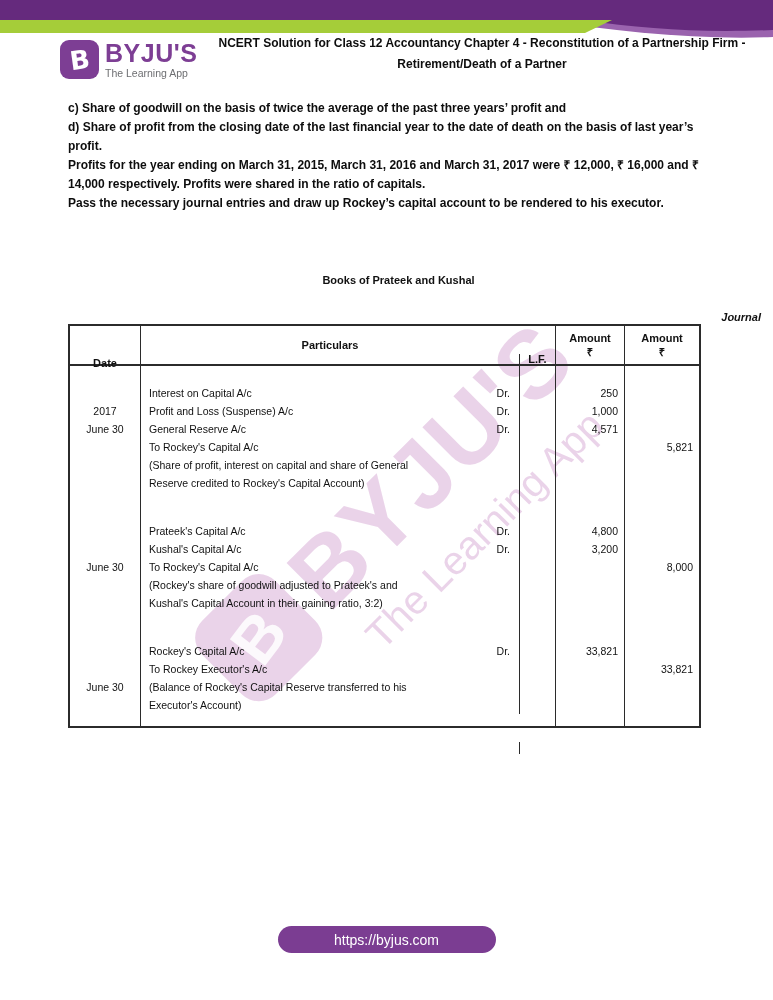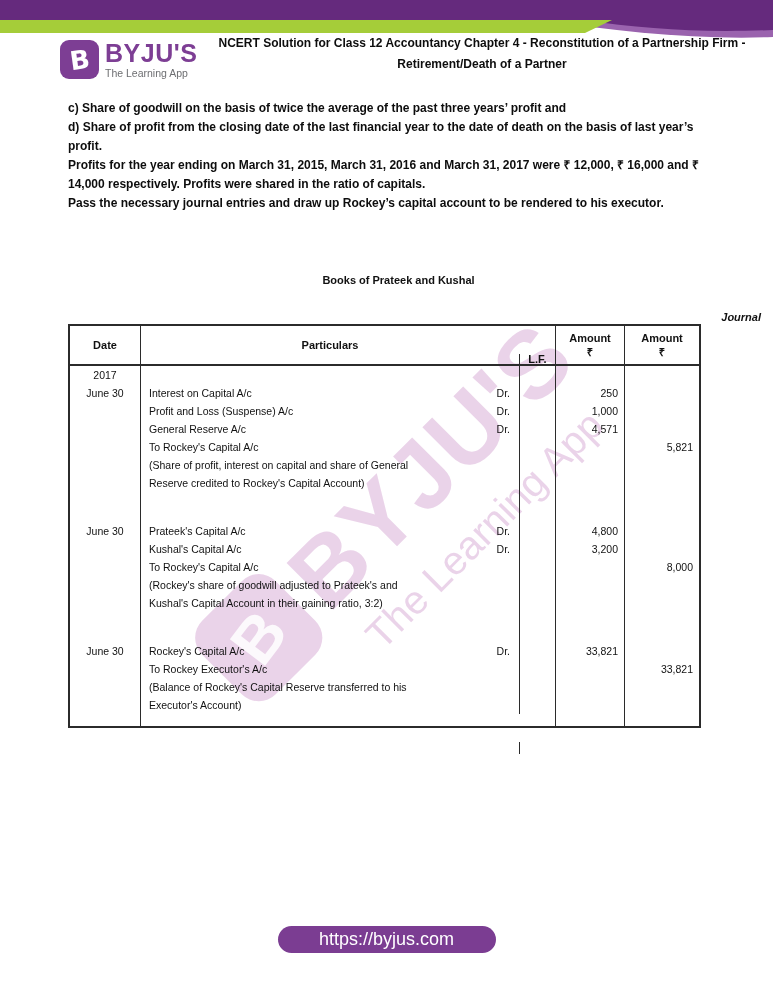--- a/index.html
+++ b/index.html
@@ -45,21 +45,21 @@
   .journal-title { position:absolute; left:0; top:311px; width:761px; text-align:right;
     font-size:11px; font-weight:bold;font-style:italic; }
 
   
   .journal {
     position:absolute; left:68px; top:324px; width:633px;
     border:2px solid #2b2b2b; background:transparent; z-index:2;
   }
   .thead { display:flex; height:40px; border-bottom:2px solid #2b2b2b; }
   .cell { border-left:1px solid #2b2b2b; }
-  .cell:first-child { border-left:none; }
+  .cell:first-child { border-left:none;margin-top:36px; }
   .thead .cell {
     display:flex; flex-direction:column; align-items:center; justify-content:center;
     font-size:11px; font-weight:bold; line-height:14px;
   }
   .col-date { width:70px; flex:0 0 auto; }
   .col-part { width:379px; flex:0 0 auto; }
   .col-lf   { width:36px; flex:0 0 auto;margin-top:28px; }
   .col-amt1 { width:69px; flex:0 0 auto; }
   .col-amt2 { width:75px; flex:1 1 auto; }
   .trow { display:flex; height:18px; font-size:10.5px; line-height:18px; }
@@ -88,21 +88,21 @@
   .wm-b span { color:rgba(255,255,255,0.85); font-size:64px; font-weight:bold; transform:rotate(-8deg); }
   .wm-text { font-size:96px; font-weight:bold; letter-spacing:2px; white-space:nowrap; }
   .wm-tagline { font-size:40px; margin:6px 0 0 130px; white-space:nowrap; }
 
   
   .footer-pill {
     position:absolute; left:50%; top:926px; transform:translateX(-50%);
     width:218px; height:27px; border-radius:14px; background:#7b3d92;
     display:flex; align-items:center; justify-content:center; z-index:2;
   }
-  .footer-pill a { color:#ffffff; font-size:18px; text-decoration:none; }
+  .footer-pill a { color:#ffffff; font-size:14px; text-decoration:none; }
 </style>
 </head>
 <body>
 
 <div class="page">
 
   <svg class="band" viewBox="0 0 773 42" preserveAspectRatio="none">
     <path d="M540,16 L773,16 L773,37 C700,40 620,32 540,20 Z" fill="#9a63ae"></path>
     <path d="M0,0 L773,0 L773,30 C700,33 645,29 583,20 L0,20 Z" fill="#652a7d"></path>
     <path d="M0,20 L612,20 L585,33 L0,33 Z" fill="#a5cd39"></path>

